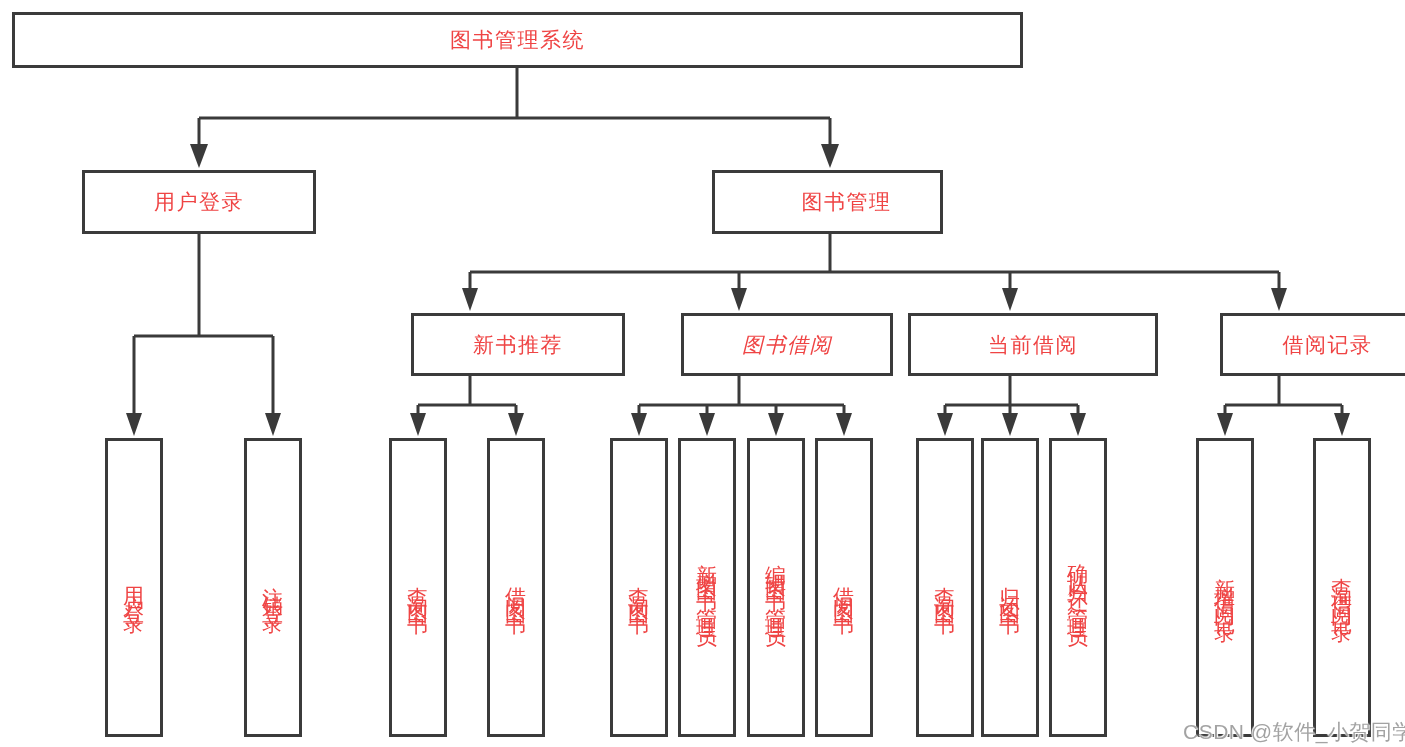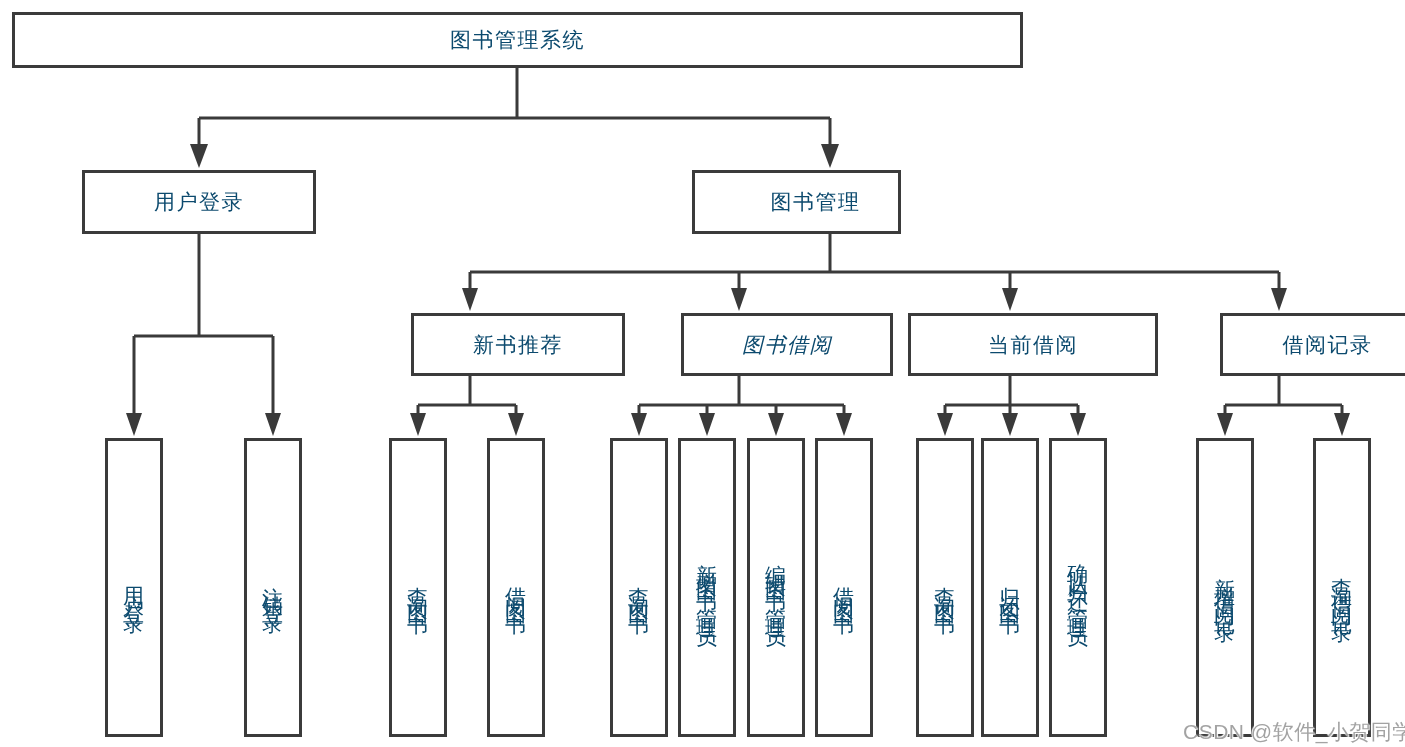--- a/index.html
+++ b/index.html
@@ -3,21 +3,21 @@
 <meta charset="utf-8">
 <style>
   html,body { margin:0; padding:0; background:#ffffff; }
   .stage {
     position:relative; width:1405px; height:747px; background:#ffffff;
     font-family:"Liberation Sans", "DejaVu Sans", sans-serif; overflow:hidden;
   }
   .connector-layer { position:absolute; left:0; top:0; width:1405px; height:747px; }
   .box {
     position:absolute; box-sizing:border-box; background:#ffffff;
-    border:3px solid #3b3b3b; color:#0c4a6e;
+    border:3px solid #3b3b3b; color:#ef4444;
     display:flex; align-items:center; justify-content:center;
     z-index:2;
   }
   .h-label { font-size:21px; letter-spacing:1.5px; white-space:nowrap; }
   .root   { left:12px;  top:12px;  width:1011px; height:56px; }
   .lvl2   { top:170px; height:64px; }
   .lvl3   { top:313px; height:63px;margin-left:48px; }
   .leaf   { top:438px; width:58px; height:299px; }
   .v-text {
     writing-mode:vertical-rl; text-orientation:mixed;
@@ -77,21 +77,21 @@
     </g>
   </svg>
 
   <div class="box root">
     <span class="h-label">图书管理系统</span>
   </div>
 
   <div class="box lvl2" style="left:82px; width:234px;">
     <span class="h-label">用户登录</span>
   </div>
-  <div class="box lvl2" style="left:692px; width:209px;padding-left:38px;">
+  <div class="box lvl2" style="left:712px; width:231px;padding-left:38px;">
     <span class="h-label">图书管理</span>
   </div>
 
   <div class="box lvl3" style="left:363px; width:214px;">
     <span class="h-label">新书推荐</span>
   </div>
   <div class="box lvl3" style="left:633px; width:212px;font-style:italic;">
     <span class="h-label">图书借阅</span>
   </div>
   <div class="box lvl3" style="left:860px; width:250px;font-family:Liberation Serif, serif;">

